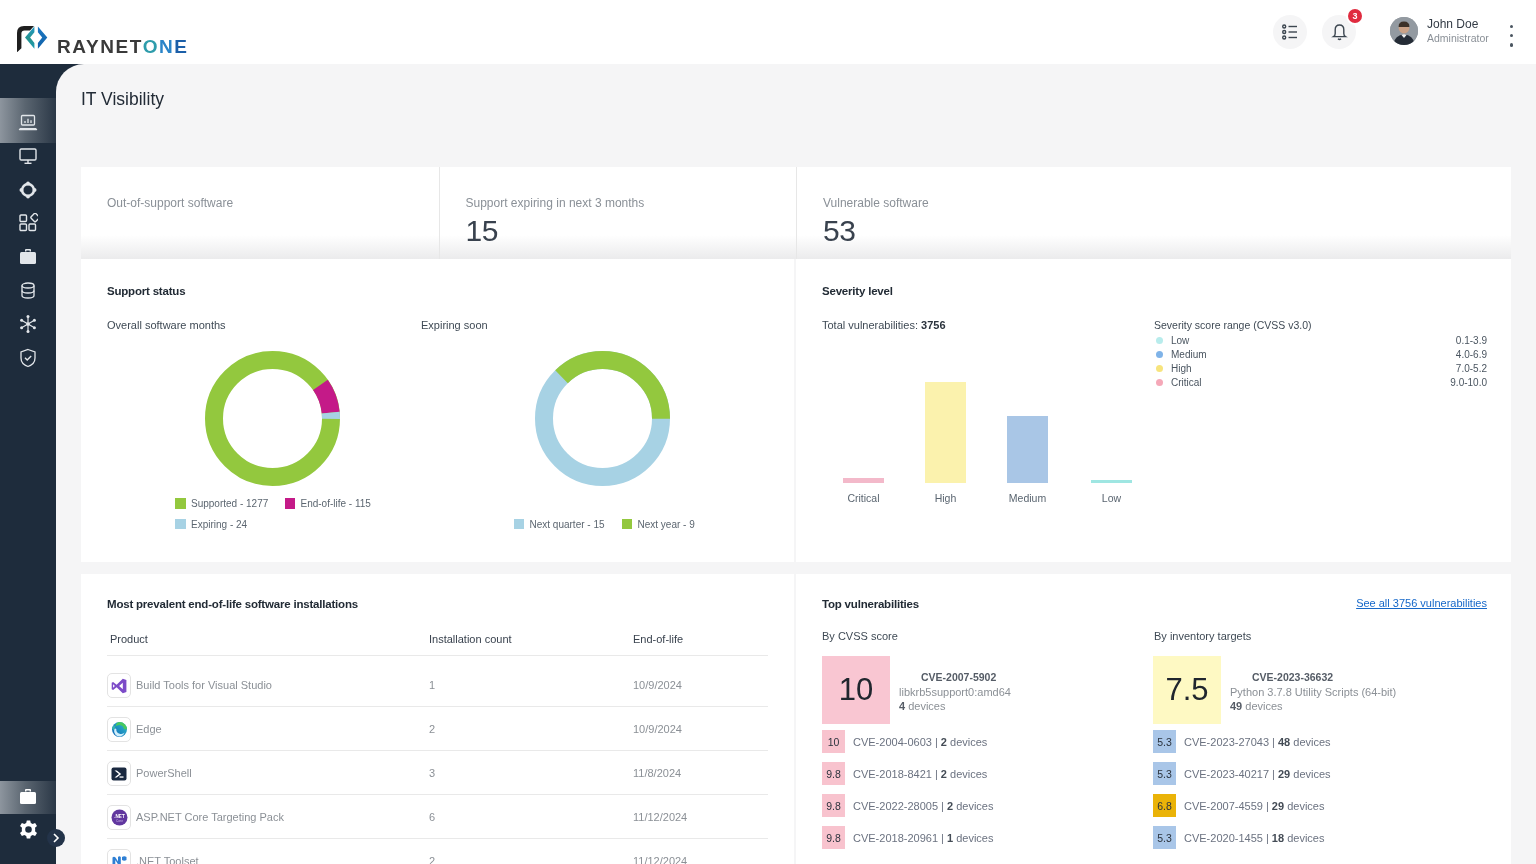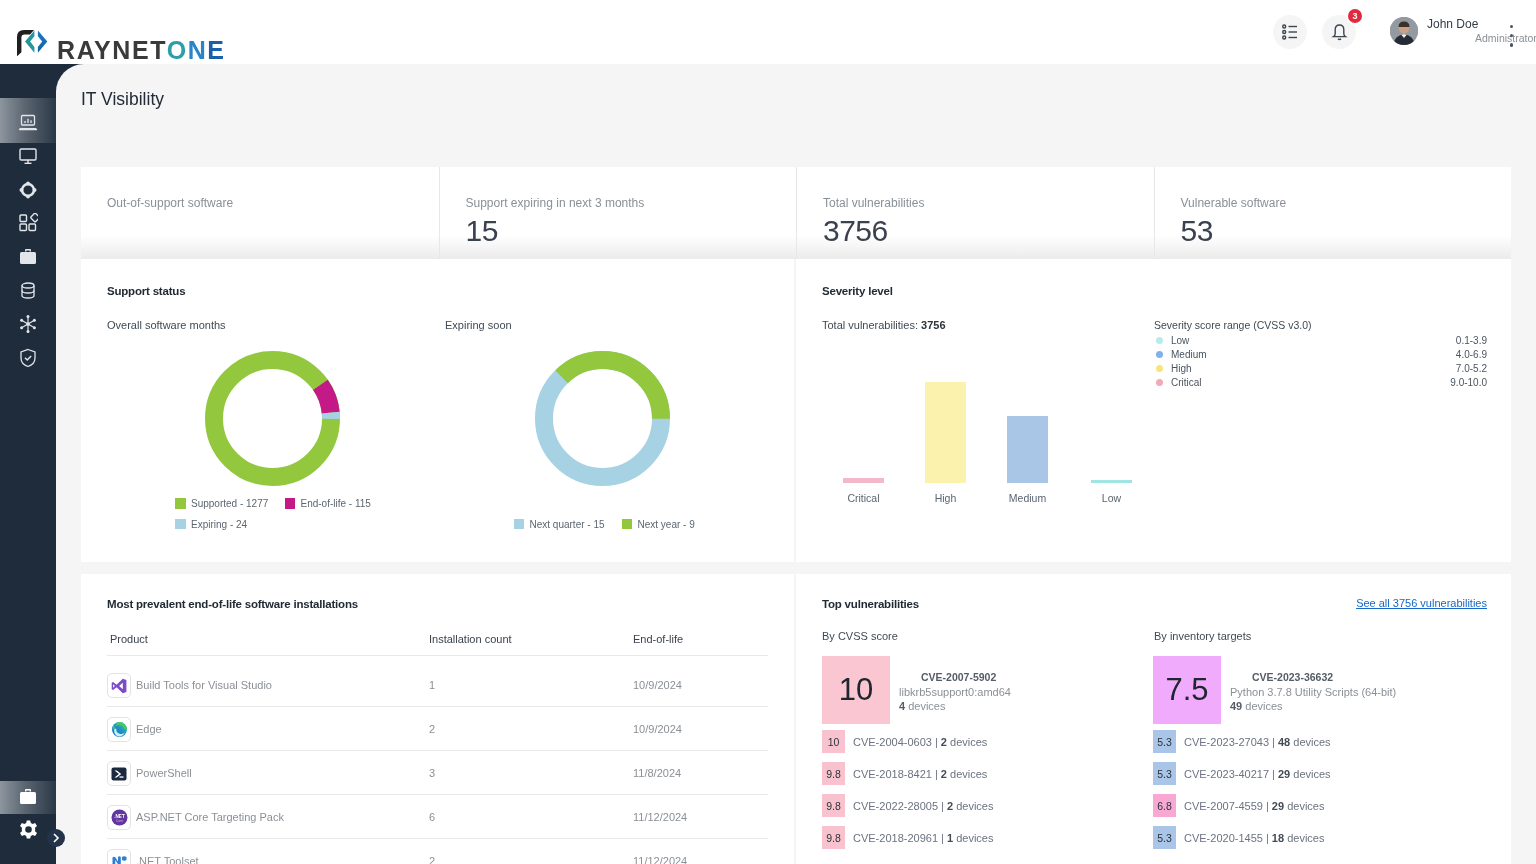--- a/index.html
+++ b/index.html
@@ -1,25 +1,25 @@
 <!DOCTYPE html>
 <html><head>
 <meta charset="utf-8">
 <style>
 * { margin:0; padding:0; box-sizing:border-box; }
 html,body { width:1536px; height:864px; overflow:hidden; font-family:"Liberation Sans", sans-serif; background:#1e2c3c; }
 .header { position:absolute; top:0; left:0; width:1536px; height:64px; background:#fff; z-index:5; }
 .logo { position:absolute; left:17px; top:18px; display:flex; align-items:center; }
-.logo-text { margin-left:9px; font-size:25px; font-weight:700; letter-spacing:1.6px; color:#3a3a3a; margin-top:18px; }
+.logo-text { margin-left:9px; font-size:19px; font-weight:700; letter-spacing:1.6px; color:#3a3a3a; margin-top:18px; }
 .logo-text .o { color:#2e9cab; } .logo-text .n { color:#2a84c8; } .logo-text .e { color:#1c5fa8; }
 .circle-btn { position:absolute; width:34px; height:34px; border-radius:50%; background:#f5f5f6; display:flex; align-items:center; justify-content:center; }
 .badge { position:absolute; left:1348px; top:9px; width:14px; height:14px; border-radius:7px; box-shadow:0 0 0 2px #fff; background:#e02b3f; color:#fff; font-size:9px; font-weight:700; display:flex; align-items:center; justify-content:center; z-index:6; }
 .avatar { position:absolute; left:1390px; top:17px; width:28px; height:28px; border-radius:50%; overflow:hidden; background:#8f969c; }
 .uname { font-size:12px; color:#333b45; line-height:15px; }
-.urole { font-size:10.5px; color:#8a9097; line-height:13px;margin-left:48px; }
+.urole { font-size:10.5px; color:#8a9097; line-height:13px; }
 .dots { position:absolute; left:1510px; top:25px; display:flex; flex-direction:column; gap:6px; align-items:center; }
 .dots i { width:3.2px; height:3.2px; border-radius:50%; background:#4a5560; }
 
 .side { position:absolute; top:64px; left:0; width:56px; height:800px; background:#1e2c3c; z-index:2; }
 .side-ico { position:absolute; left:0; width:56px; height:33px; display:flex; align-items:center; justify-content:center; }
 .side-hl { position:absolute; left:0; width:56px; background:linear-gradient(90deg,#8d959e 0%, #5a6570 45%, #2b3847 100%); }
 .expander { position:absolute; left:47px; top:829px; width:18px; height:18px; border-radius:50%; background:#233349; display:flex; align-items:center; justify-content:center; z-index:4; }
 
 .main { position:absolute; top:64px; left:56px; width:1480px; height:800px; background:#f5f5f6; border-top-left-radius:28px; z-index:3; }
 .pagetitle { position:absolute; left:25px; top:25px; font-size:17.5px; color:#222b36; }
@@ -226,32 +226,28 @@
   <div class="pagetitle">IT Visibility</div>
   <div class="kpi">
     <div class="kpi-cell">
         <div class="kpi-label">Out-of-support software</div>
       </div>
     <div class="kpi-cell">
         <div class="kpi-label">Support expiring in next 3 months</div>
         <div class="kpi-value">15</div>
       </div>
     <div class="kpi-cell">
-        <div class="kpi-label">Total vulnerabilities</div>
-        <div class="kpi-value">3756</div>
-      </div>
-    <div class="kpi-cell">
         <div class="kpi-label">Vulnerable software</div>
         <div class="kpi-value">53</div>
       </div>
   </div>
   <div class="panel p-tl">
     <div class="ptitle" style="top:26px;">Support status</div>
     <div class="sub" style="left:26px;top:60px;">Overall software months</div>
-    <div class="sub" style="left:364px;top:60px;">Expiring soon</div>
+    <div class="sub" style="left:340px;top:60px;">Expiring soon</div>
     <svg style="position:absolute;left:124px;top:92px;" width="135" height="135" viewBox="0 0 135 135">
       <g transform="rotate(-90 67.5 67.5)">
         <circle cx="67.5" cy="67.5" r="58.5" fill="none" stroke="#93c83e" stroke-width="18"></circle>
         <circle cx="67.5" cy="67.5" r="58.5" fill="none" stroke="#c41a88" stroke-width="18" stroke-dasharray="29.82 337.8" stroke-dashoffset="-56.06"></circle>
         <circle cx="67.5" cy="67.5" r="58.5" fill="none" stroke="#a7d2e4" stroke-width="18" stroke-dasharray="6.23 361.4" stroke-dashoffset="-85.88"></circle>
       </g>
     </svg>
     <svg style="position:absolute;left:454px;top:92px;" width="135" height="135" viewBox="0 0 135 135">
       <g transform="rotate(-90 67.5 67.5)">
         <circle cx="67.5" cy="67.5" r="58.5" fill="none" stroke="#a7d2e4" stroke-width="18"></circle>
@@ -381,21 +377,21 @@
     <div class="ptitle">Top vulnerabilities</div>
     <a class="seeall">See all 3756 vulnerabilities</a>
     <div class="sub" style="left:26px;top:56px;">By CVSS score</div>
     <div class="sub" style="left:358px;top:56px;">By inventory targets</div>
     <div class="bigsq" style="left:26px; background:#f9c6d2;">10</div>
     <div class="cveblock" style="left:103px;">
       <div class="cve-t">CVE-2007-5902</div>
       <div class="cve-s">libkrb5support0:amd64</div>
       <div class="cve-d"><b>4</b> devices</div>
     </div>
-    <div class="bigsq" style="left:357px; background:#f0abfc;">7.5</div>
+    <div class="bigsq" style="left:357px; background:#fef9c3;">7.5</div>
     <div class="cveblock" style="left:434px;">
       <div class="cve-t">CVE-2023-36632</div>
       <div class="cve-s">Python 3.7.8 Utility Scripts (64-bit)</div>
       <div class="cve-d"><b>49</b> devices</div>
     </div>
     <div class="vrow" style="top:156px;left:26px;">
         <div class="sq" style="background:#f8c3ce;">10</div>
         <span>CVE-2004-0603 | <b>2</b> devices</span>
       </div>
     <div class="vrow" style="top:188px;left:26px;">
@@ -412,21 +408,21 @@
       </div>
     <div class="vrow" style="top:156px;left:357px;">
         <div class="sq" style="background:#a9c6e8;">5.3</div>
         <span>CVE-2023-27043 | <b>48</b> devices</span>
       </div>
     <div class="vrow" style="top:188px;left:357px;">
         <div class="sq" style="background:#a9c6e8;">5.3</div>
         <span>CVE-2023-40217 | <b>29</b> devices</span>
       </div>
     <div class="vrow" style="top:220px;left:357px;">
-        <div class="sq" style="background:#f9a8d4;">6.8</div>
+        <div class="sq" style="background:#eab308;">6.8</div>
         <span>CVE-2007-4559 | <b>29</b> devices</span>
       </div>
     <div class="vrow" style="top:252px;left:357px;">
         <div class="sq" style="background:#a9c6e8;">5.3</div>
         <span>CVE-2020-1455 | <b>18</b> devices</span>
       </div>
   </div>
 </div>
 
 </body></html>

